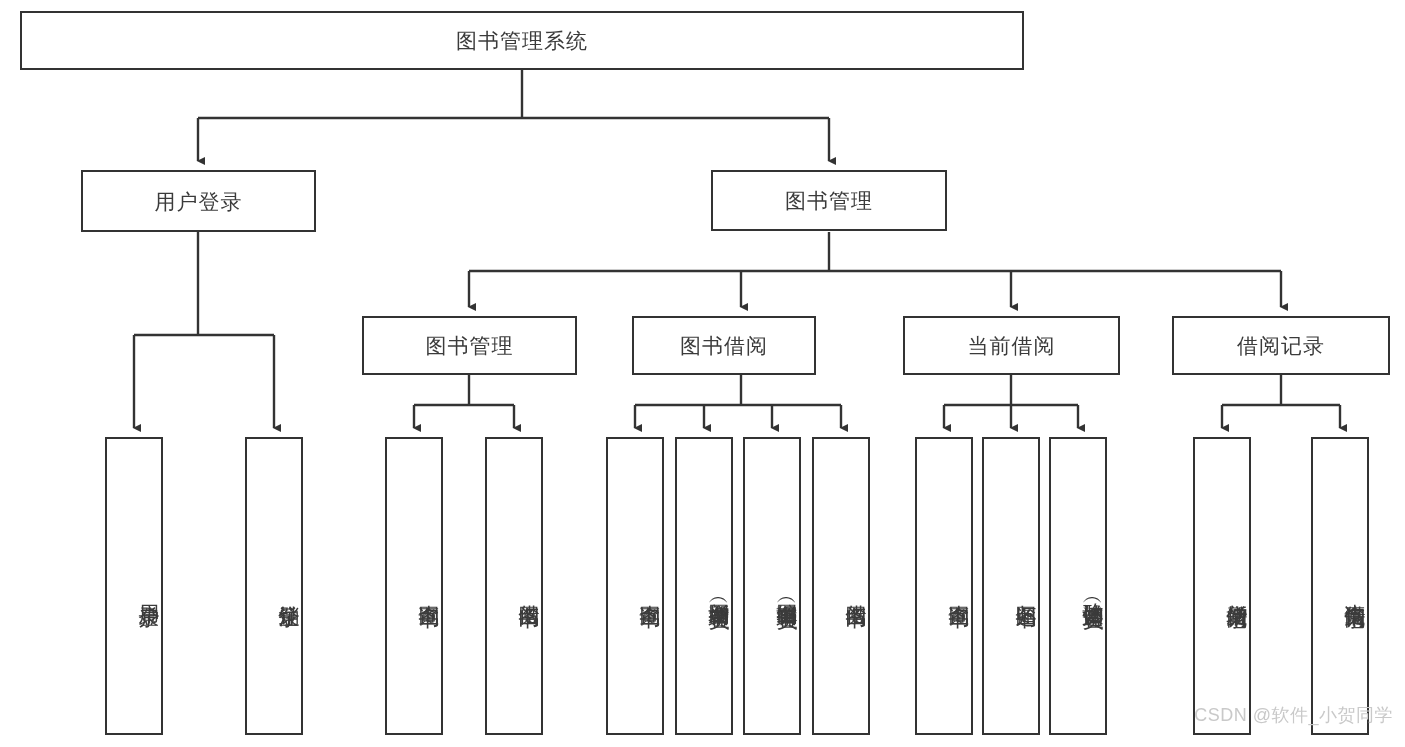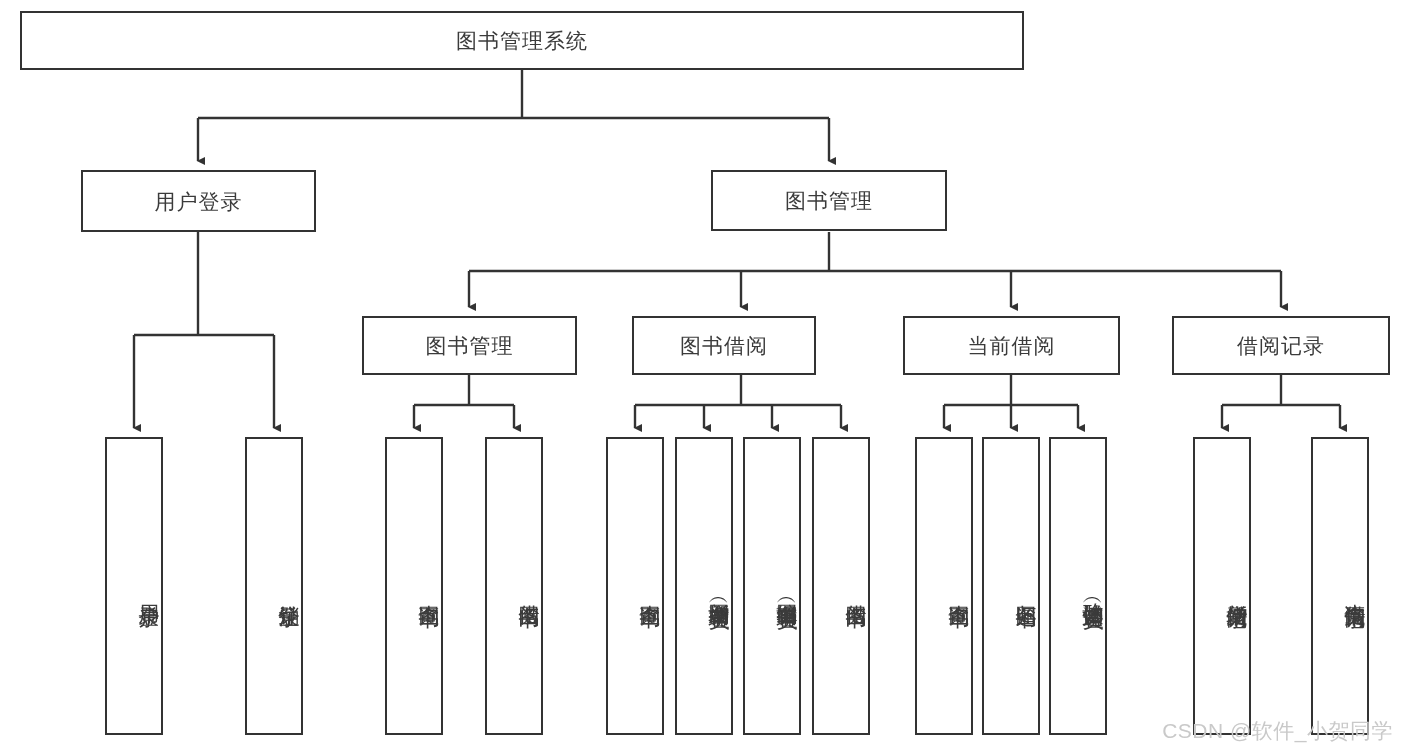--- a/index.html
+++ b/index.html
@@ -55,22 +55,22 @@
     padding-top: 8px;
     text-align: center;
   }
   .node-v .v-label {
     writing-mode: vertical-rl;
     text-orientation: upright;
   }
   #watermark {
     position: absolute;
     right: 12px;
-    bottom: 2px;
-    font-size: 21px;
+    bottom: 20px;
+    font-size: 18px;
     color: #c9c9c9;
     letter-spacing: 0.5px;
     white-space: nowrap;
     pointer-events: none;
   }
 </style>
 </head>
 <body>
 
 <div id="diagram-root">

